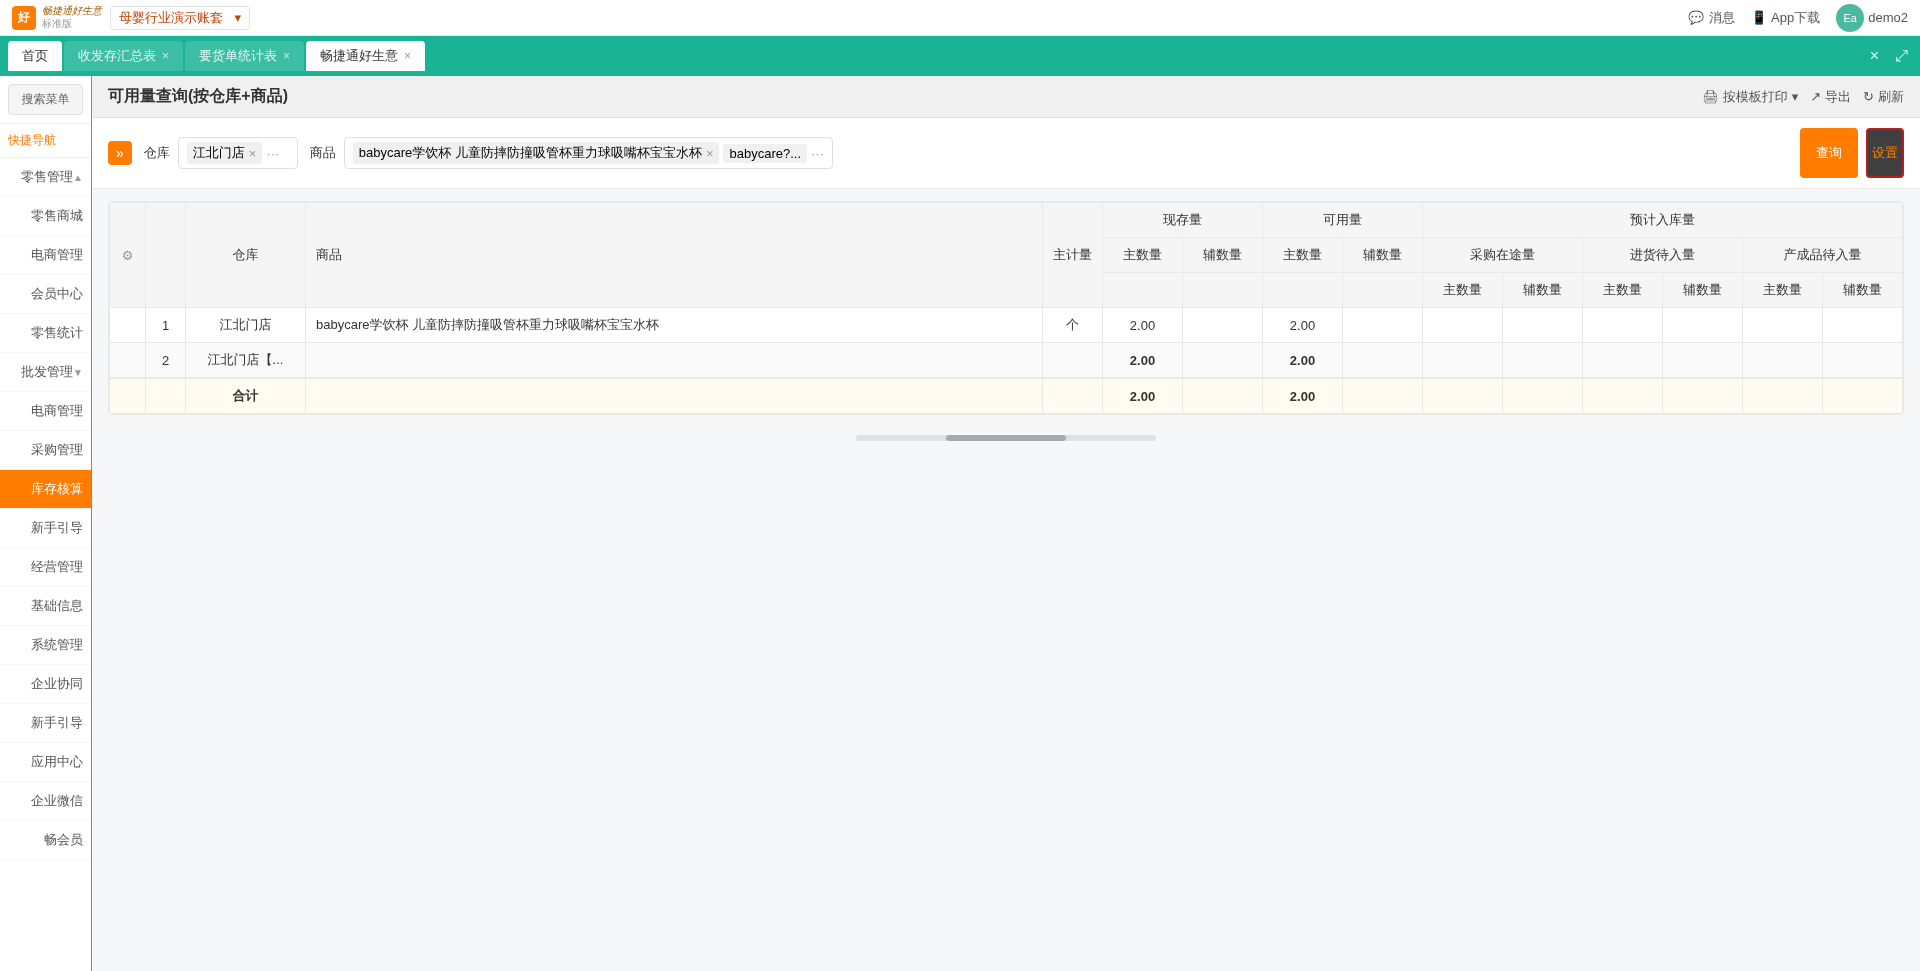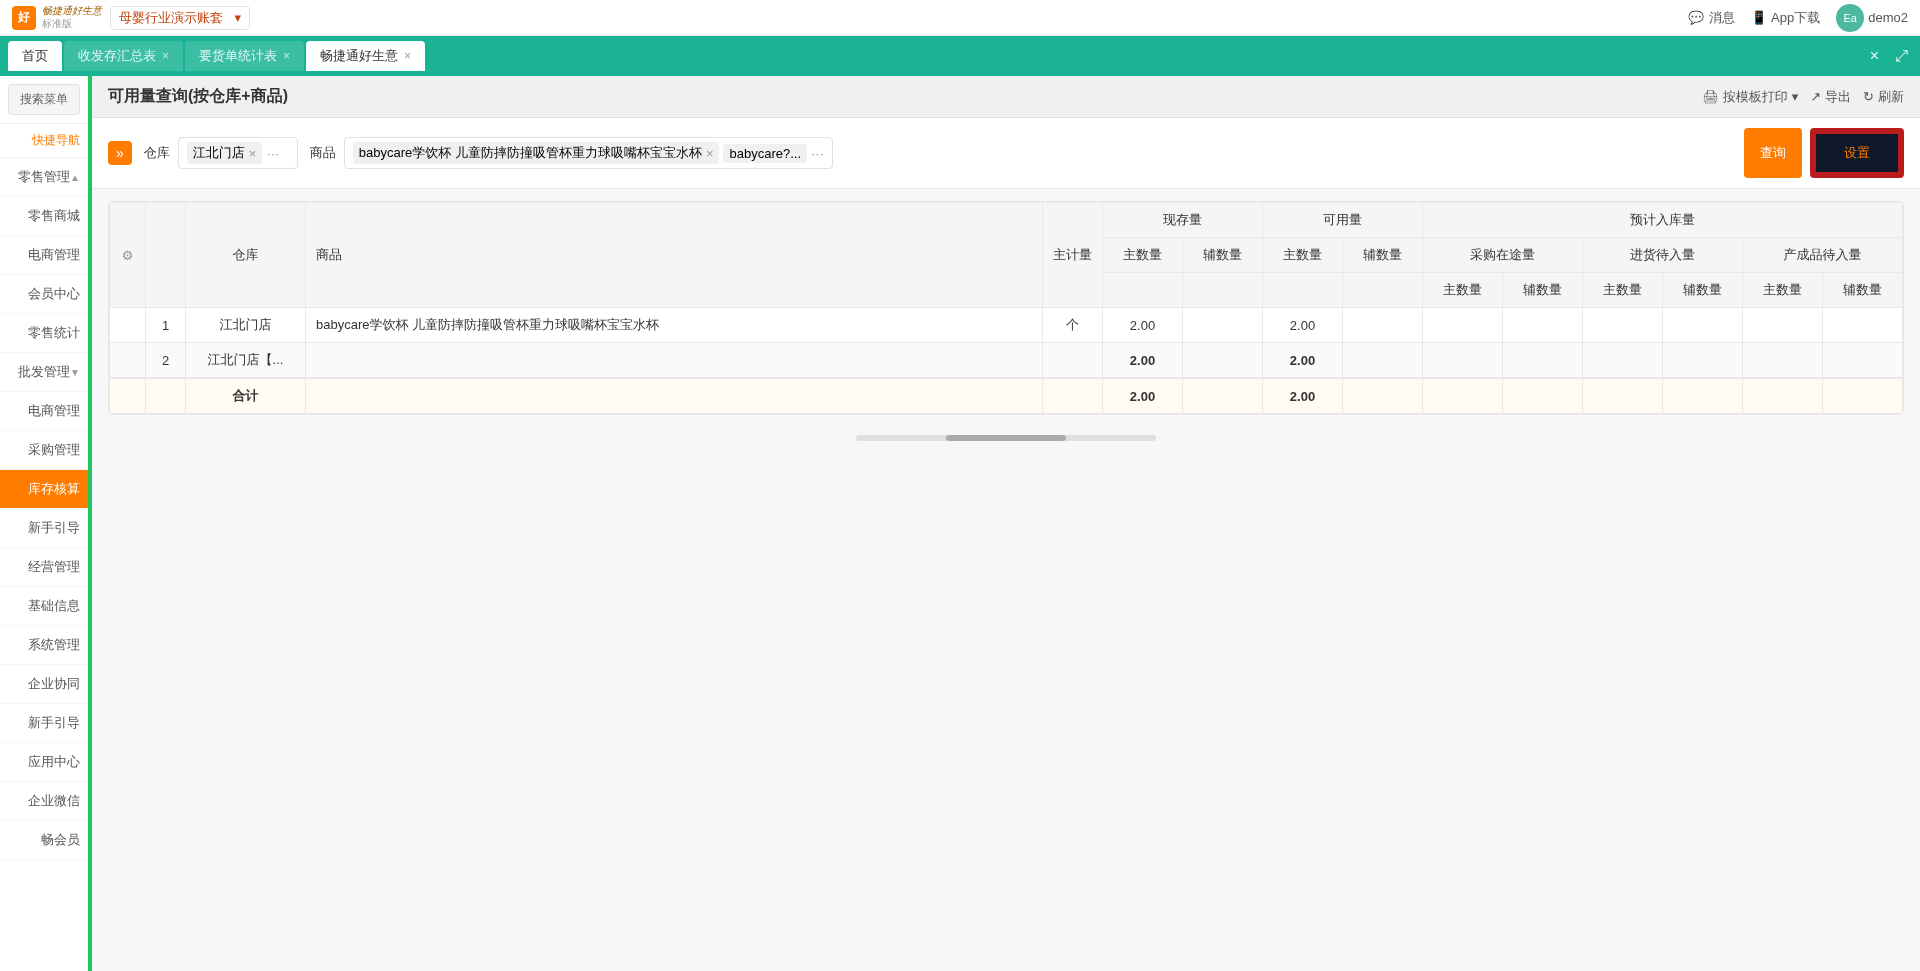--- a/index.html
+++ b/index.html
@@ -43,29 +43,29 @@
     .tab-bar-actions { margin-left: auto; display: flex; align-items: center; gap: 8px; }
     .tab-bar-btn { color: rgba(255,255,255,0.9); cursor: pointer; font-size: 16px; padding: 4px; }
 
     
     .main-layout { display: flex; flex: 1; overflow: hidden; }
 
     
     .sidebar {
       width: 92px;
       background: #fff;
-      border-right: 4px solid #22c55e;
+      border-right: 1px solid #22c55e;
       display: flex;
       flex-direction: column;
       flex-shrink: 0;
       overflow-y: auto;
     }
     .sidebar-search { padding: 8px; border-bottom: 1px solid #f0f0f0; }
     .sidebar-search-btn { width: 100%; padding: 6px; background: #f5f5f5; border: 1px solid #e0e0e0; border-radius: 4px; text-align: center; cursor: pointer; color: #666; font-size: 12px; }
-    .sidebar-nav-btn { padding: 8px; text-align: right; cursor: pointer; color: #ff7c00; font-size: 12px; border-bottom: 1px solid #f0f0f0; }
+    .sidebar-nav-btn { padding: 8px; text-align: left; cursor: pointer; color: #ff7c00; font-size: 12px; border-bottom: 1px solid #f0f0f0; }
     .sidebar-item { padding: 10px 8px; text-align: right; cursor: pointer; color: #555; font-size: 12px; border-bottom: 1px solid #f5f5f5; display: flex; align-items: center; justify-content: space-between; }
     .sidebar-item.active { background: #ff7c00; color: white; }
     .sidebar-arrow { font-size: 10px; color: #999; }
     .sidebar-item-label { flex: 1; }
 
     
     .content-area { flex: 1; overflow: auto; background: #f5f7f8; padding: 0; }
 
     
     .page-header {
@@ -92,21 +92,21 @@
     }
     .filter-toggle { background: #ff7c00; color: white; border: none; padding: 4px 8px; border-radius: 4px; cursor: pointer; font-size: 14px; }
     .filter-group { display: flex; align-items: center; gap: 8px; }
     .filter-label { color: #333; font-size: 13px; white-space: nowrap; }
     .filter-input { border: 1px solid #e0e0e0; border-radius: 4px; padding: 4px 8px; background: #fff; display: flex; align-items: center; gap: 4px; min-width: 120px; }
     .filter-tag { background: #f0f0f0; border-radius: 3px; padding: 2px 6px; font-size: 12px; display: flex; align-items: center; gap: 4px; }
     .filter-tag-close { cursor: pointer; color: #999; }
     .filter-dots { color: #999; cursor: pointer; }
     .filter-actions { margin-left: auto; display: flex; gap: 8px; }
     .btn-query { background: #ff7c00; color: white; border: none; padding: 16px 16px; border-radius: 4px; cursor: pointer; font-size: 13px; }
-    .btn-settings { background: #0f172a; color: #ff7c00; border: 6px solid #b91c1c; padding: 6px 28px; border-radius: 4px; cursor: pointer; font-size: 13px; }
+    .btn-settings { background: #404040; color: #ff7c00; border: 2px solid #b91c1c; padding: 6px 4px; border-radius: 4px; cursor: pointer; font-size: 13px; }
 
     
     .table-container { margin: 12px 16px; background: #fff; border: 1px solid #e8e8e8; border-radius: 4px; overflow: hidden; }
     table { width: 100%; border-collapse: collapse; }
     th { background: #f5f5f5; color: #333; font-weight: 500; padding: 8px 10px; text-align: center; border: 1px solid #e8e8e8; font-size: 13px; }
     td { padding: 8px 10px; border: 1px solid #e8e8e8; text-align: center; color: #333; font-size: 13px; }
     .col-gear { width: 36px; }
     .col-seq { width: 40px; }
     .col-warehouse { width: 120px; }
     .col-product { text-align: left; }

